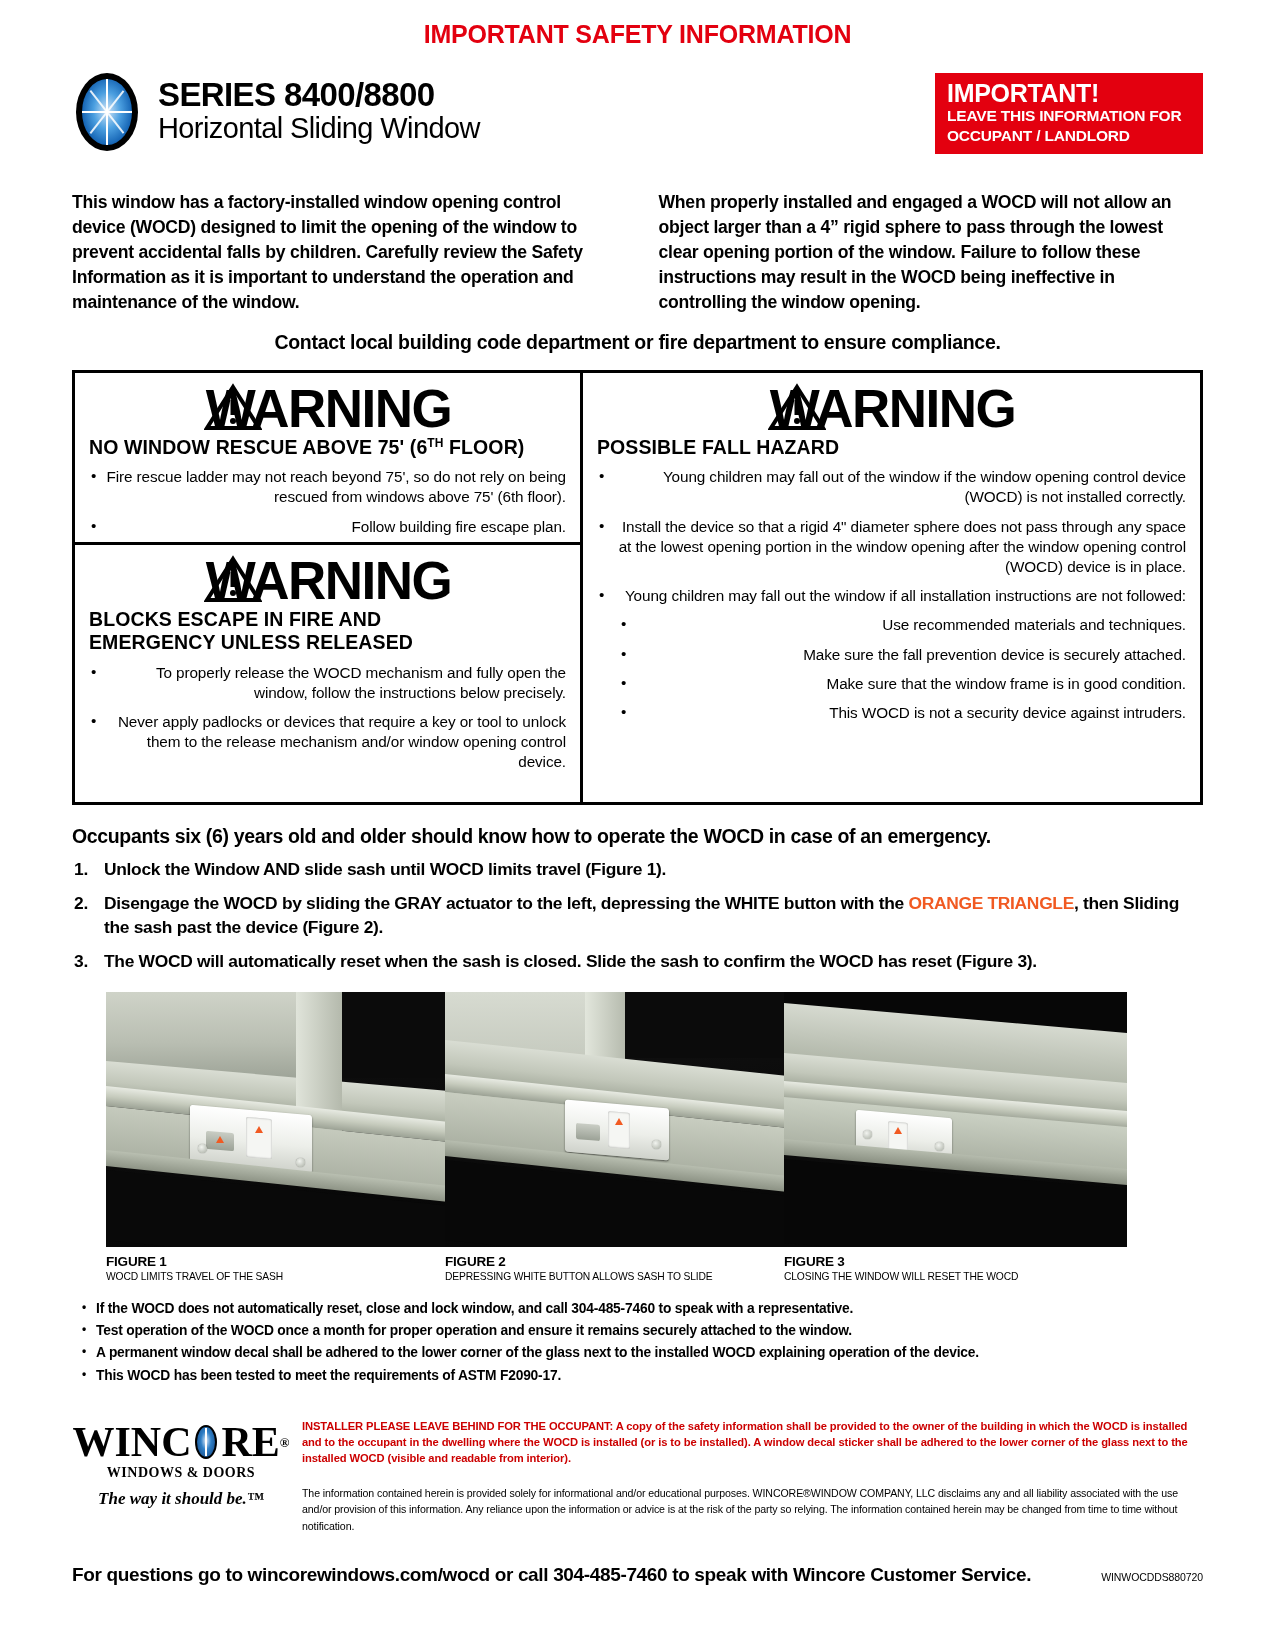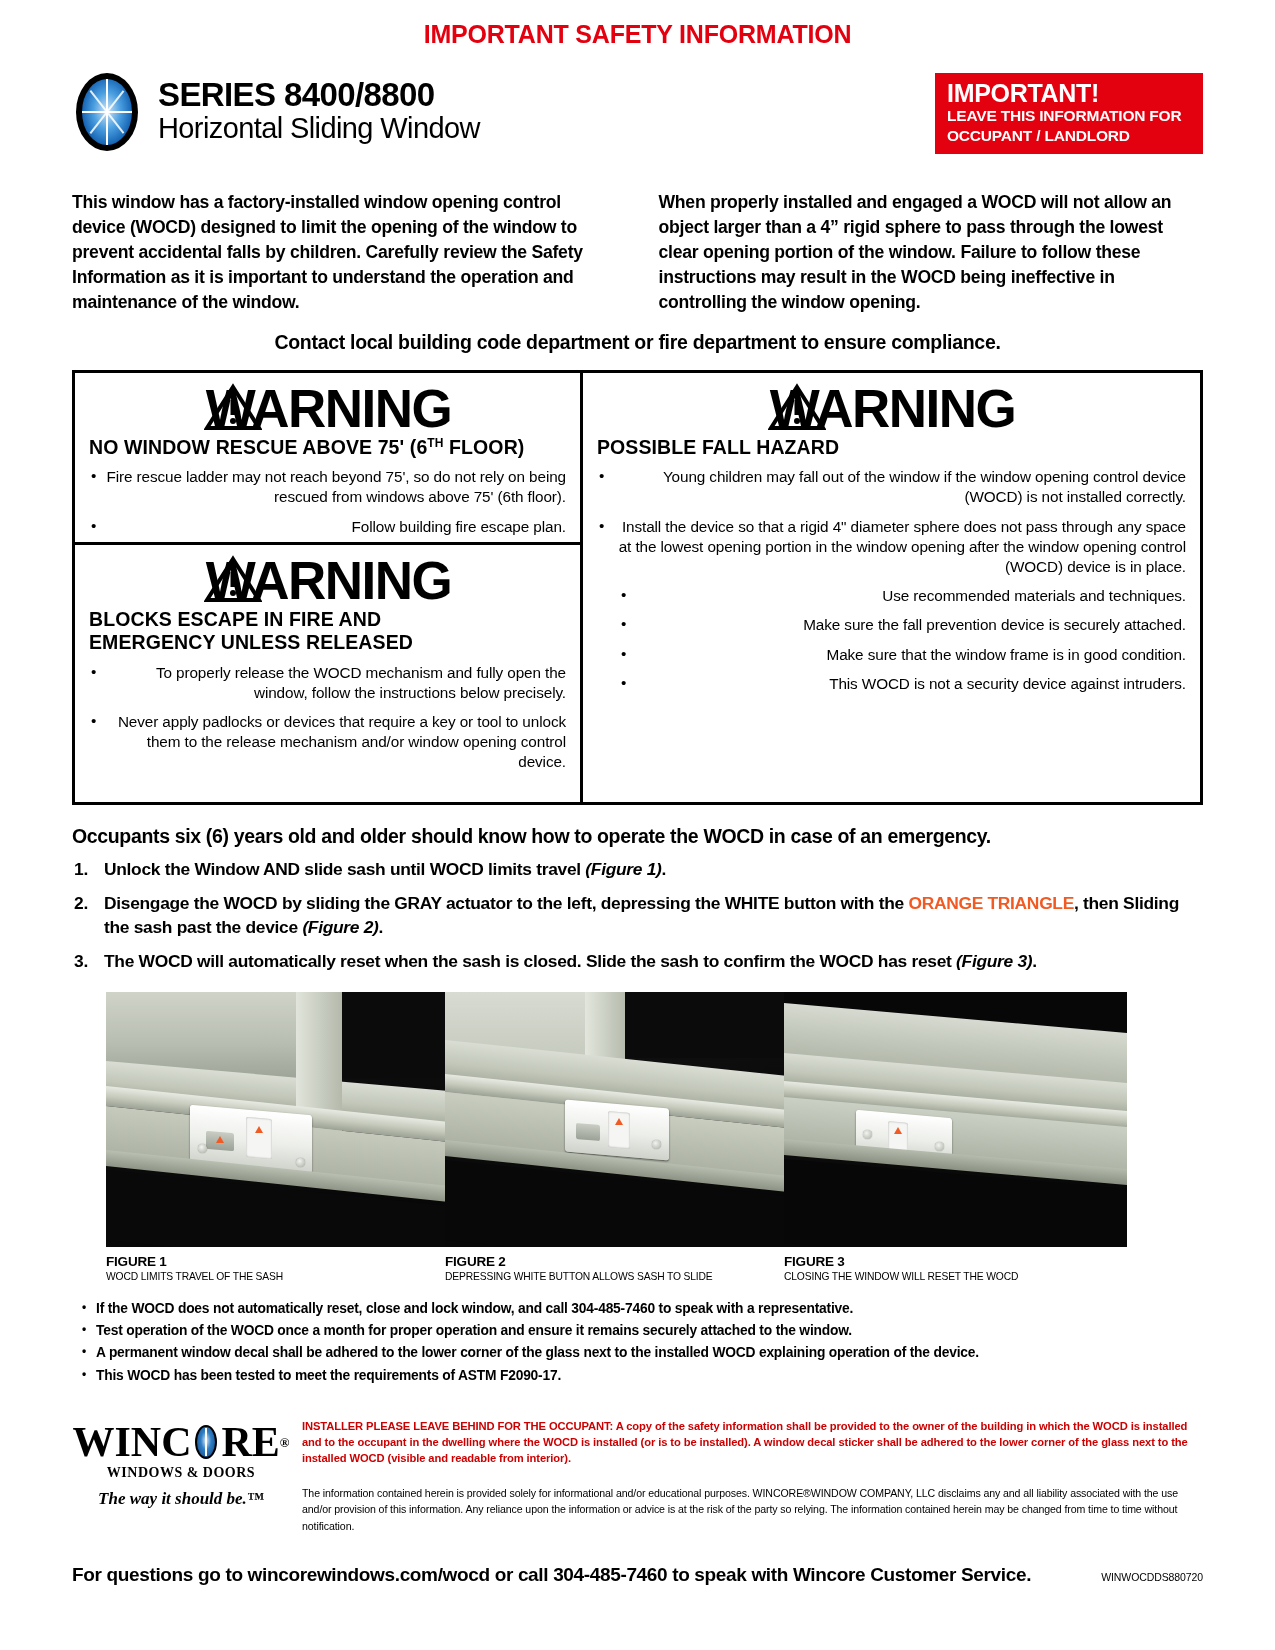--- a/index.html
+++ b/index.html
@@ -237,21 +237,21 @@
     letter-spacing: -0.3px;
     padding-left: 32px;
     position: relative;
     margin-bottom: 11px;
   }
   ol.steps > li:before {
     content: counter(st) ".";
     position: absolute;
     left: 2px;
   }
-  .fig-ref { font-style: italic; font-weight: bold; }
+  .fig-ref { font-weight: bold; }
   .orange { color: #f15a22; }
 
   
   .figs {
     display: flex;
     gap: 36px;
     margin-top: 18px;
     padding-left: 34px;
     padding-right: 34px;
   }
@@ -524,20 +524,21 @@
               <rect x="26.5" y="17" width="5" height="15" fill="#000"></rect>
               <circle cx="29" cy="38" r="3" fill="#000"></circle>
             </svg>
         </span>
         <span class="warn-word">WARNING</span>
       </div>
       <div class="warn-sub">POSSIBLE FALL HAZARD</div>
       <ul class="wlist">
         <li>Young children may fall out of the window if the window opening control device (WOCD) is not installed correctly.</li>
         <li>Install the device so that a rigid 4" diameter sphere does not pass through any space at the lowest opening portion in the window opening after the window opening control (WOCD) device is in place.</li>
+        <li>Young children may fall out the window if all installation instructions are not followed:</li>
       </ul>
       <ul class="wlist indent2">
         <li>Use recommended materials and techniques.</li>
         <li>Make sure the fall prevention device is securely attached.</li>
         <li>Make sure that the window frame is in good condition.</li>
         <li>This WOCD is not a security device against intruders.</li>
       </ul>
     </div>
   </div>
 

